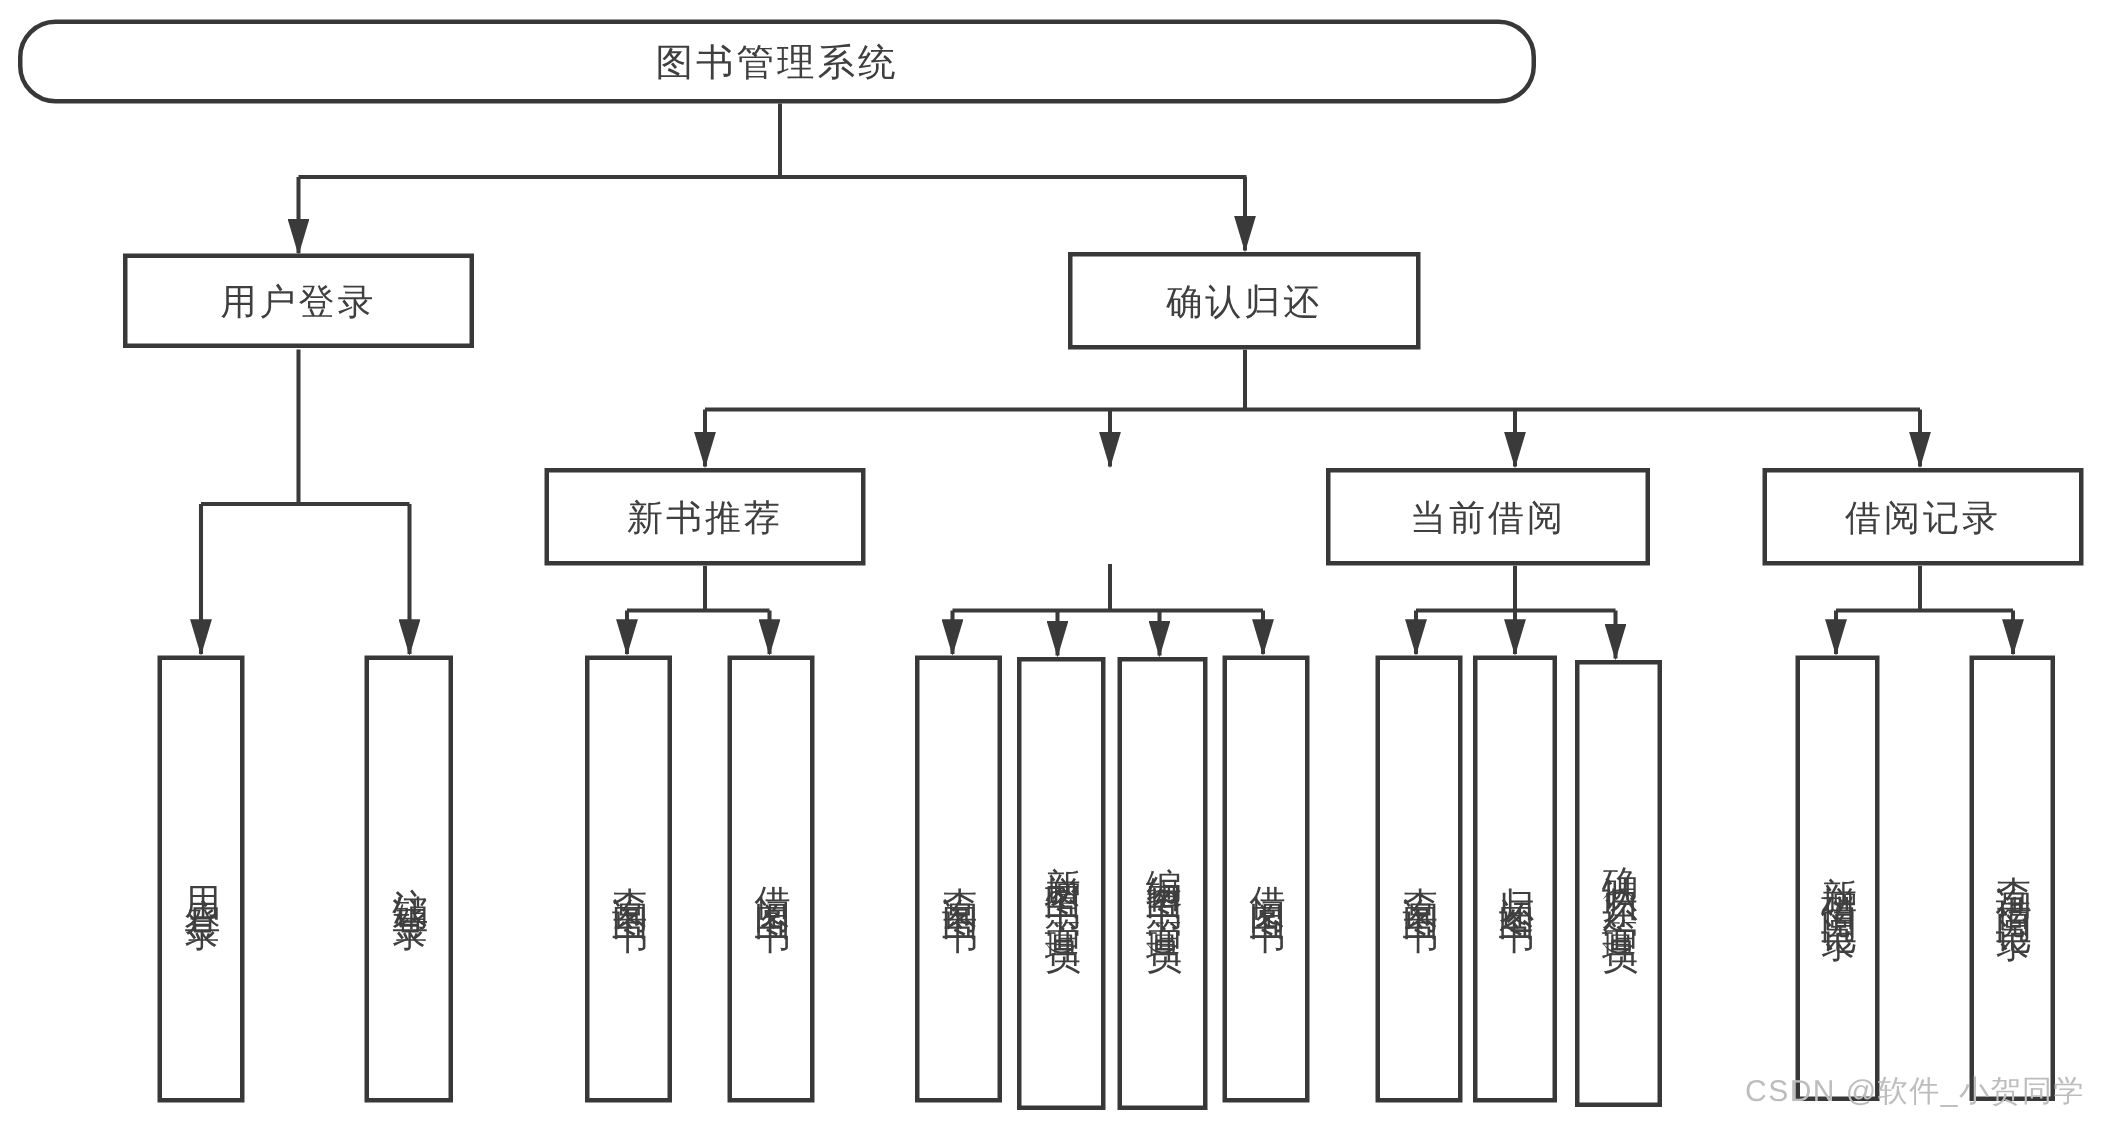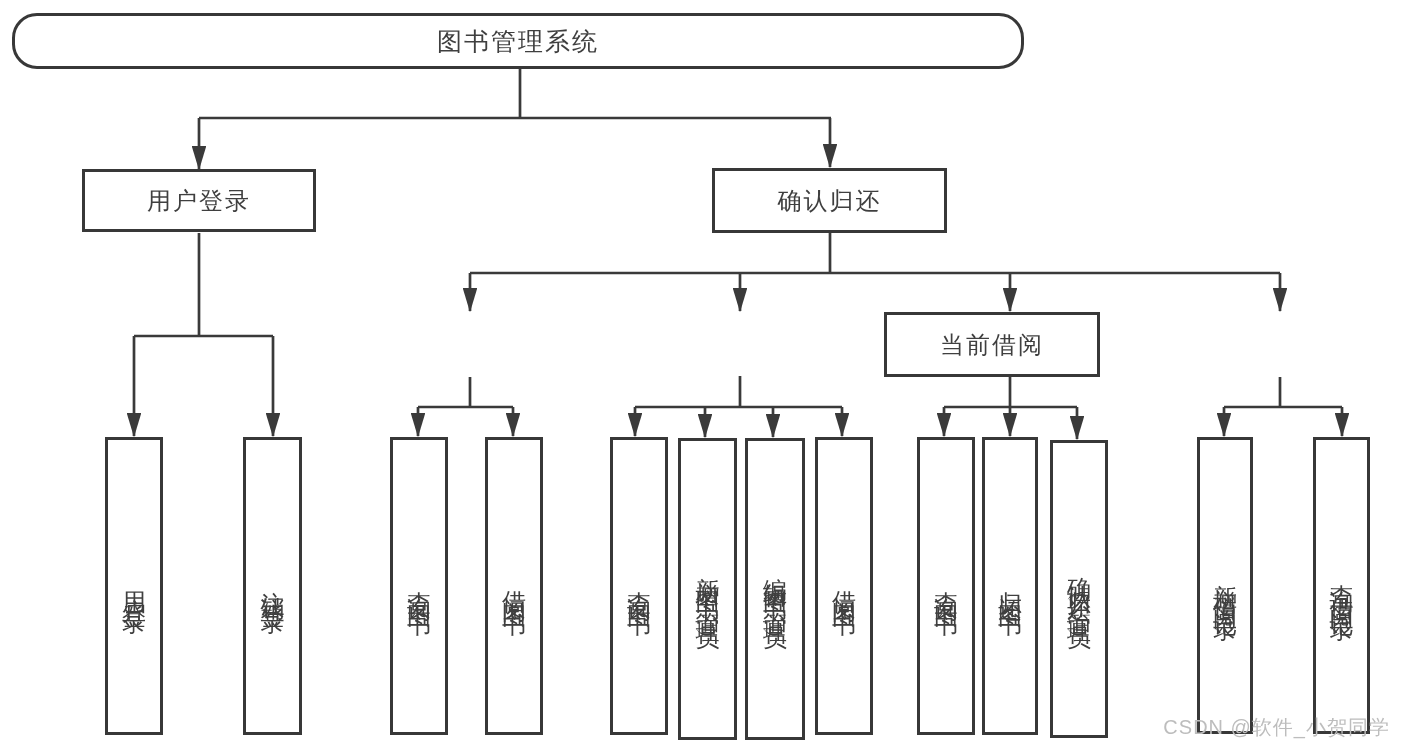--- a/index.html
+++ b/index.html
@@ -112,22 +112,28 @@
     <span>图书管理系统</span>
   </div>
 
   <div class="node h" style="left:82px;top:169px;width:234px;height:63px">
     <span>用户登录</span>
   </div>
   <div class="node h" style="left:712px;top:168px;width:235px;height:65px">
     <span>确认归还</span>
   </div>
 
+  <div class="node h" style="left:363px;top:312px;width:214px;height:65px">
+    <span>新书推荐</span>
+  </div>
   <div class="node h" style="left:884px;top:312px;width:216px;height:65px">
     <span>当前借阅</span>
+  </div>
+  <div class="node h" style="left:1175px;top:312px;width:214px;height:65px">
+    <span>借阅记录</span>
   </div>
 
   <div class="node v" style="left:105px;top:437px;width:58px;height:298px">
     <span class="vtext">用户登录</span>
   </div>
   <div class="node v" style="left:243px;top:437px;width:59px;height:298px">
     <span class="vtext">注销登录</span>
   </div>
 
   <div class="node v" style="left:390px;top:437px;width:58px;height:298px">

